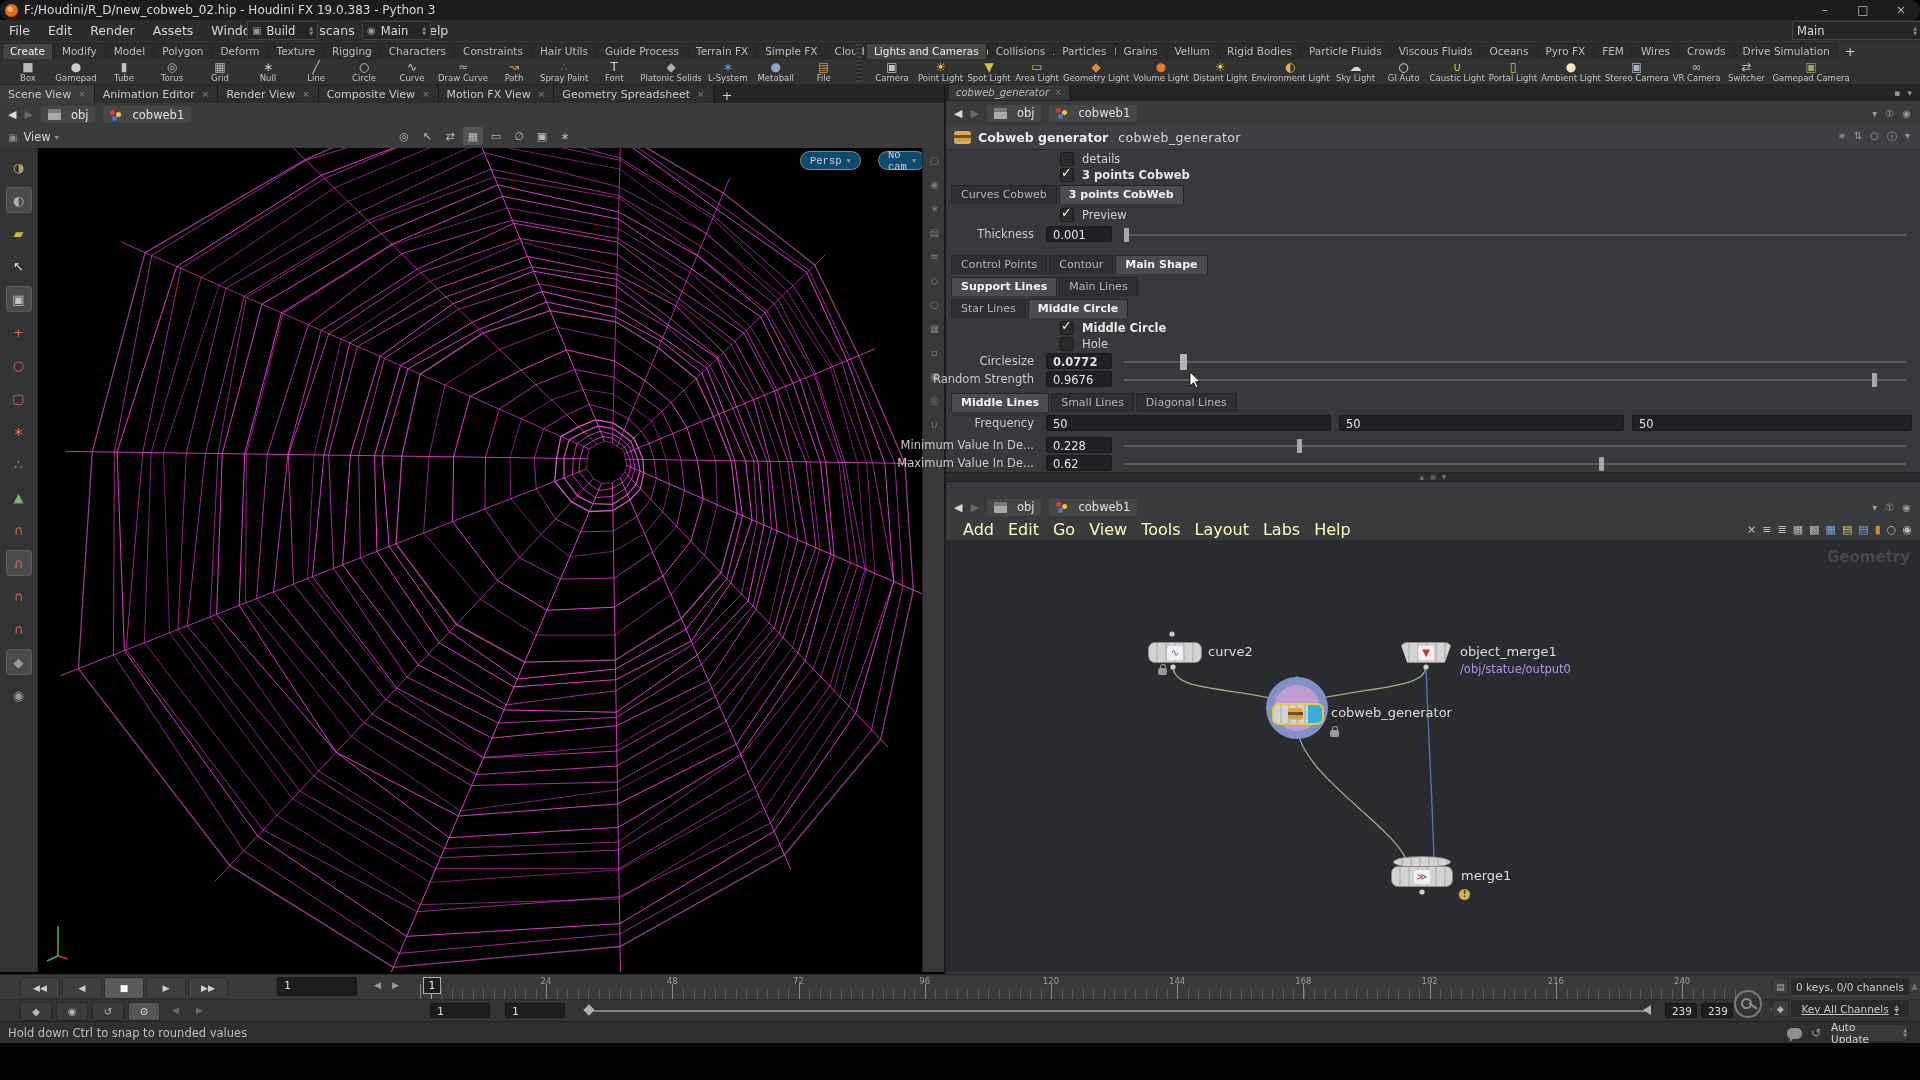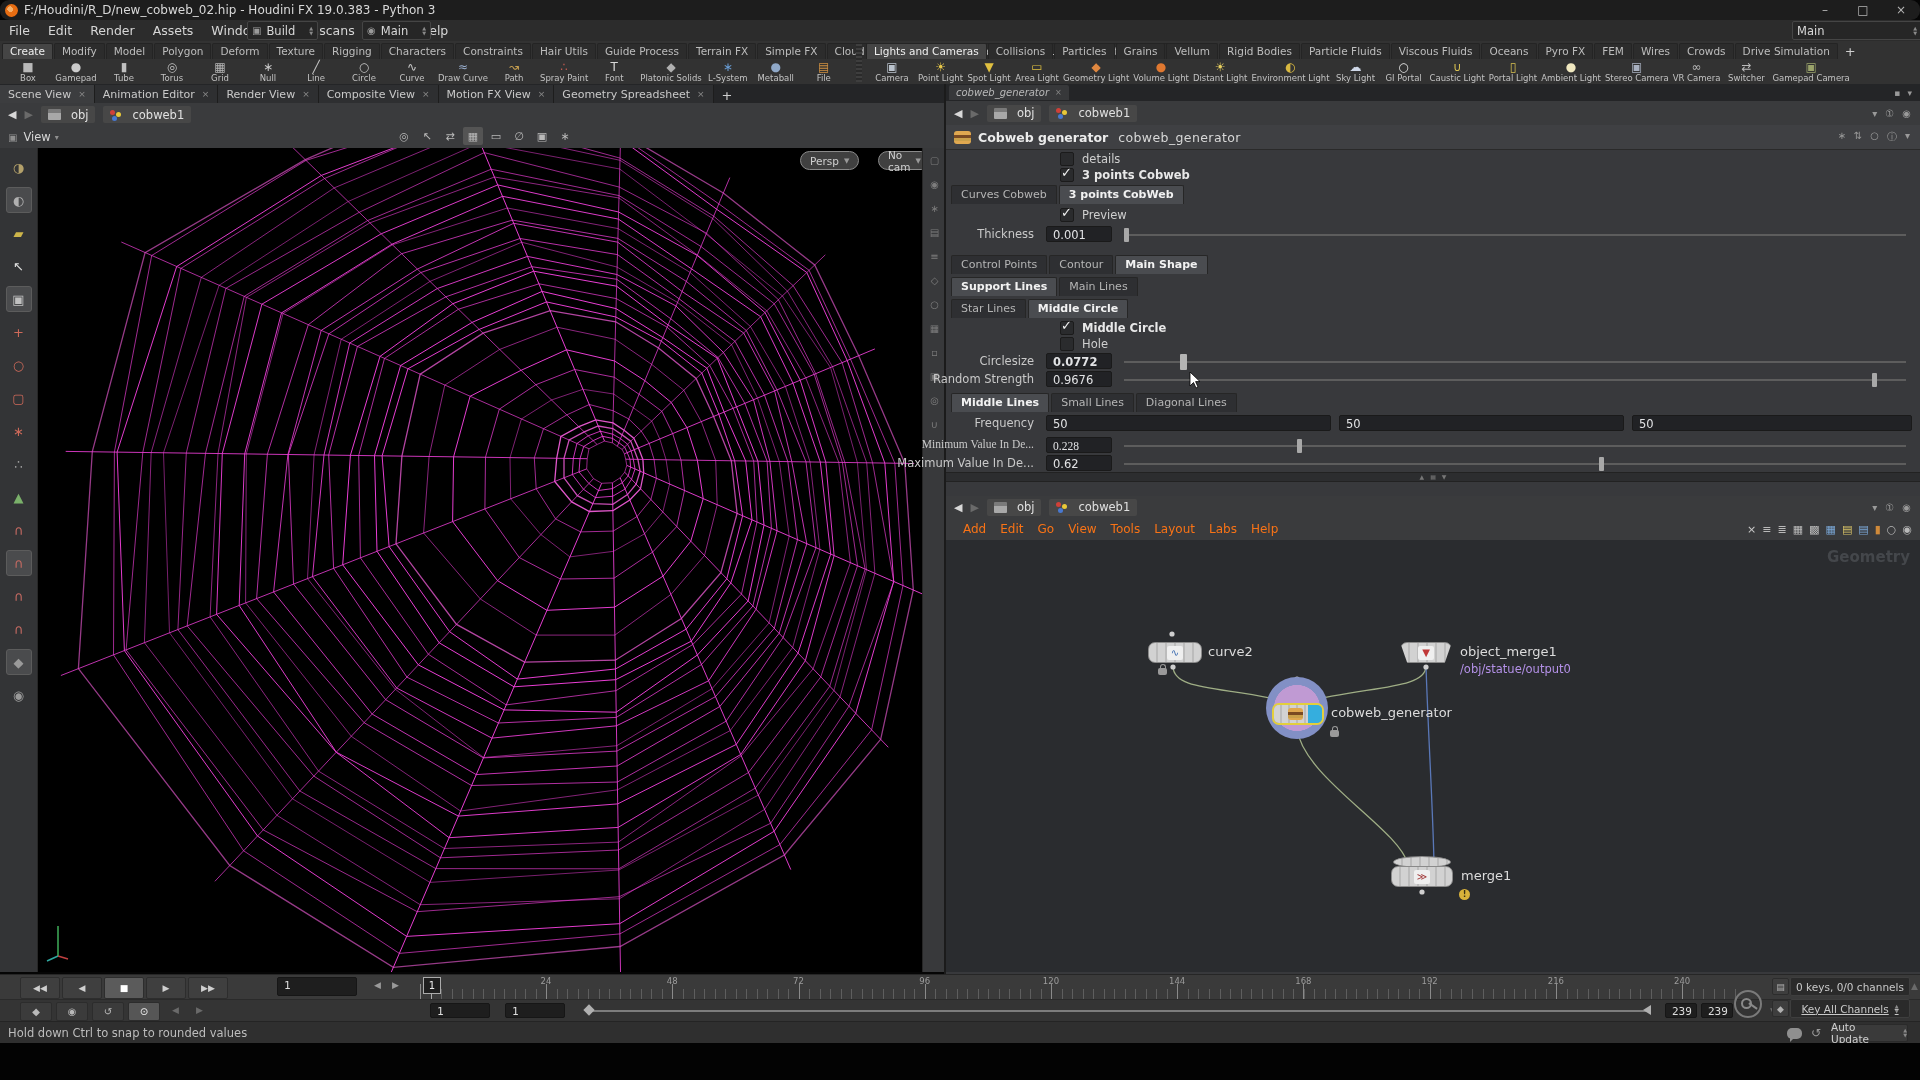--- a/index.html
+++ b/index.html
@@ -76,21 +76,21 @@
   #vheader .vlabel{font-size:11.5px;color:#d6d6d6;margin-left:26px;}
   #vheader .vgear{color:#8f8f8f;font-size:10px;margin-left:8px;}
   #vheader .vchev{color:#8f8f8f;font-size:8px;margin-left:4px;}
   #vtoolbar{position:absolute;left:394px;top:1px;display:flex;gap:3px;}
   .vt-icon{width:20px;height:18px;display:flex;align-items:center;justify-content:center;color:#b9b9b9;font-size:11px;border-radius:2px;}
   .vt-icon.hl{background:#545454;}
   #left-toolbar{left:0;top:148px;width:38px;height:824px;background:#333436;border-right:1px solid #272727;display:flex;flex-direction:column;align-items:center;padding-top:6px;box-sizing:border-box;}
   .lt-icon{width:26px;height:26px;margin-bottom:7px;display:flex;align-items:center;justify-content:center;font-size:13px;border-radius:3px;}
   .lt-icon.hl{background:#4a4b4d;border:1px solid #5c5c5c;box-sizing:border-box;}
   #viewport{left:38px;top:148px;width:884px;height:824px;background:#000;overflow:hidden;}
-  .vp-pill{position:absolute;top:3px;height:17px;background:#404040;border:1px solid #8a8a8a;border-radius:10px;display:flex;align-items:center;padding:0 9px;gap:5px;}
+  .vp-pill{position:absolute;top:3px;height:17px;background:#0c4a6e;border:1px solid #8a8a8a;border-radius:10px;display:flex;align-items:center;padding:0 9px;gap:5px;font-family:Liberation Mono, monospace;}
   .vp-pill .pt{font-size:10.5px;color:#d0d0d0;}
   .vp-pill .pc{font-size:7px;color:#9a9a9a;}
   #pill-persp{left:762px;}
   #pill-cam{left:840px;}
   #right-strip{left:922px;top:148px;width:24px;height:824px;background:#38393b;border-left:1px solid #262626;display:flex;flex-direction:column;align-items:center;padding-top:8px;box-sizing:border-box;gap:14px;}
   .rs-icon{color:#7d7d7d;font-size:10px;line-height:10px;}
 
   
   #right-pane{left:946px;top:84px;width:974px;height:890px;background:#38393c;}
   #vsplit{left:944px;top:84px;width:2px;height:890px;background:#1b1b1b;}
@@ -119,21 +119,21 @@
   .phandle{position:absolute;top:-6px;width:5px;height:14px;background:#a8a8a8;border-radius:1px;}
   .phandle.big{width:7px;height:16px;top:-7px;background:#b4b4b4;}
   .ffield{position:absolute;height:16px;background:#212225;border:1px solid #1a1a1a;border-radius:2px;color:#e2e3e5;font-size:11.5px;line-height:16px;padding-left:6px;box-sizing:border-box;}
 
   #pane-divider{left:0;top:388px;width:974px;height:8px;background:#2c2d2f;border-top:1px solid #222;border-bottom:1px solid #222;display:flex;justify-content:center;gap:6px;color:#777;font-size:6px;line-height:8px;}
 
   
   #net-tabbar{left:0;top:396px;width:974px;height:16px;margin-top:28px;}
   #net-pathbar{left:0;top:412px;width:974px;height:22px;}
   #net-menubar{left:0;top:434px;width:974px;height:22px;background:#3a3b3d;border-bottom:1px solid #242424;display:flex;align-items:center;}
-  .net-menu{font-size:12px;color:#f97316;padding:0 7px;}
+  .net-menu{font-size:16px;color:#fef9c3;padding:0 7px;}
   #net-icons{margin-left:auto;display:flex;gap:6px;align-items:center;padding-right:8px;font-size:11px;}
   #graph{left:0;top:456px;width:974px;height:432px;background:#2a2c2f;overflow:hidden;}
   #watermark{position:absolute;right:10px;top:8px;font-size:15px;font-weight:bold;color:#44474b;}
   .gnode{position:absolute;height:21px;border-radius:7px;background:repeating-linear-gradient(90deg,#d2d2d2 0 7px,#bcbcbc 7px 9px);border:1px solid #8a8a8a;box-sizing:border-box;display:flex;align-items:center;justify-content:center;}
   .nicon{width:16px;height:14px;background:#efefef;border-radius:2px;display:flex;align-items:center;justify-content:center;font-size:10px;}
   .glabel{position:absolute;font-size:13px;color:#dcdcdc;white-space:nowrap;}
   .gsub{position:absolute;font-size:11.5px;color:#b491e8;white-space:nowrap;}
   #node-glow{position:absolute;left:320px;top:137px;width:62px;height:62px;border-radius:50%;background:radial-gradient(circle,#c09ad3 0 52%,#8290c5 53% 78%,rgba(130,144,197,0) 79%);}
   #node-generator{left:326px;top:163px;width:52px;height:22px;border:2px solid #e3cf3c;background:none;padding:0;overflow:hidden;}
   #node-generator .stripes{position:absolute;left:0;top:0;width:70%;height:100%;background:repeating-linear-gradient(90deg,#d2d2d2 0 6px,#bcbcbc 6px 8px);}
@@ -374,21 +374,21 @@
         <div class="tool">
           <span class="tglyph" style="color: rgb(216, 184, 64);">◐</span>
           <span class="tlabel">Environment Light</span>
         </div>
         <div class="tool">
           <span class="tglyph" style="color: rgb(207, 216, 232);">☁</span>
           <span class="tlabel">Sky Light</span>
         </div>
         <div class="tool">
           <span class="tglyph" style="color: rgb(232, 232, 232);">○</span>
-          <span class="tlabel">GI Portal</span>
+          <span class="tlabel">GI Auto</span>
         </div>
         <div class="tool">
           <span class="tglyph" style="color: rgb(216, 192, 80);">∪</span>
           <span class="tlabel">Caustic Light</span>
         </div>
         <div class="tool">
           <span class="tglyph" style="color: rgb(216, 192, 80);">▯</span>
           <span class="tlabel">Portal Light</span>
         </div>
         <div class="tool">
@@ -702,21 +702,21 @@
         <span class="ptab">Small Lines</span>
         <span class="ptab">Diagonal Lines</span>
       </div>
 
     <div class="prow" style="left:0;top:331px;width:974px;">
       <span class="plabel">Frequency</span>
       <span class="ffield" style="left:100px;width:285px;">50</span>
       <span class="ffield" style="left:393px;width:285px;">50</span>
       <span class="ffield" style="left:686px;width:280px;">50</span>
     </div>
-    <div class="prow" style="left:0;top:353px;width:974px;font-family:Liberation Serif, serif;">
+    <div class="prow" style="left:0;top:353px;width:974px;">
       <span class="plabel">Minimum Value In De...</span>
       <span class="pfield">0.228</span>
       <span class="ptrack">
           <span class="phandle" style="left:173px;"></span>
         </span>
     </div>
     <div class="prow" style="left:0;top:371px;width:974px;">
       <span class="plabel">Maximum Value In De...</span>
       <span class="pfield">0.62</span>
       <span class="ptrack">

